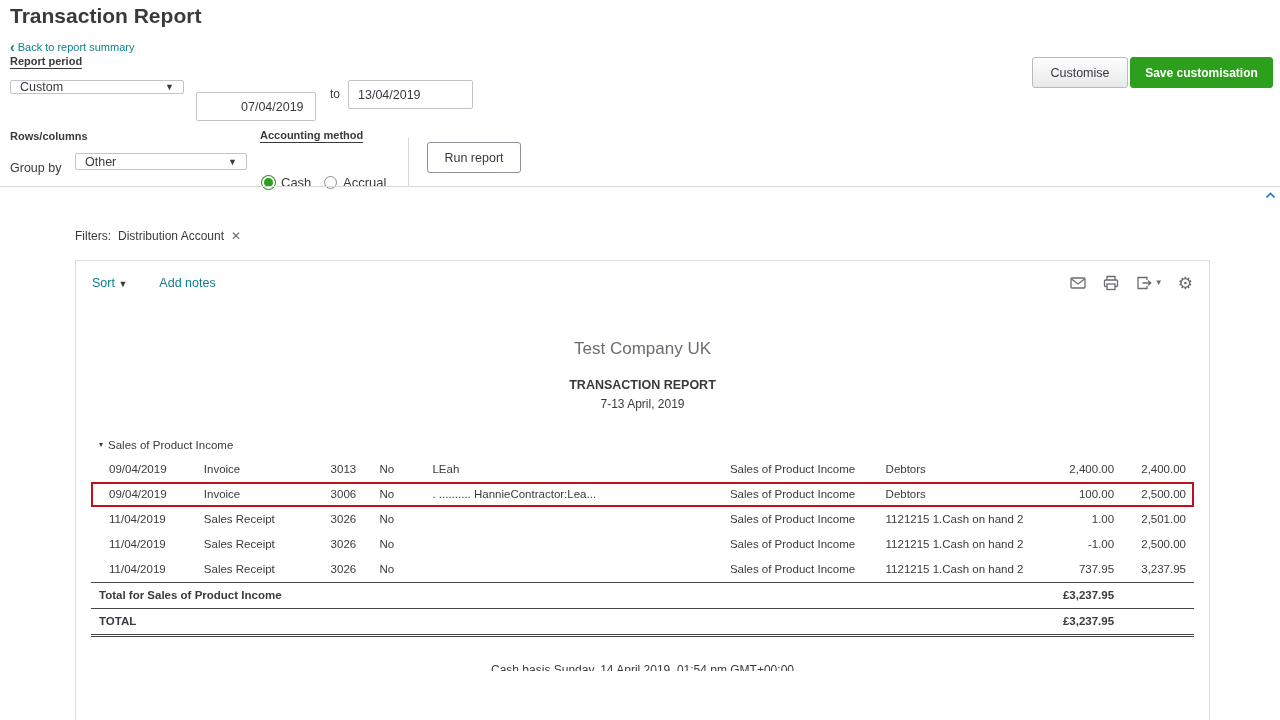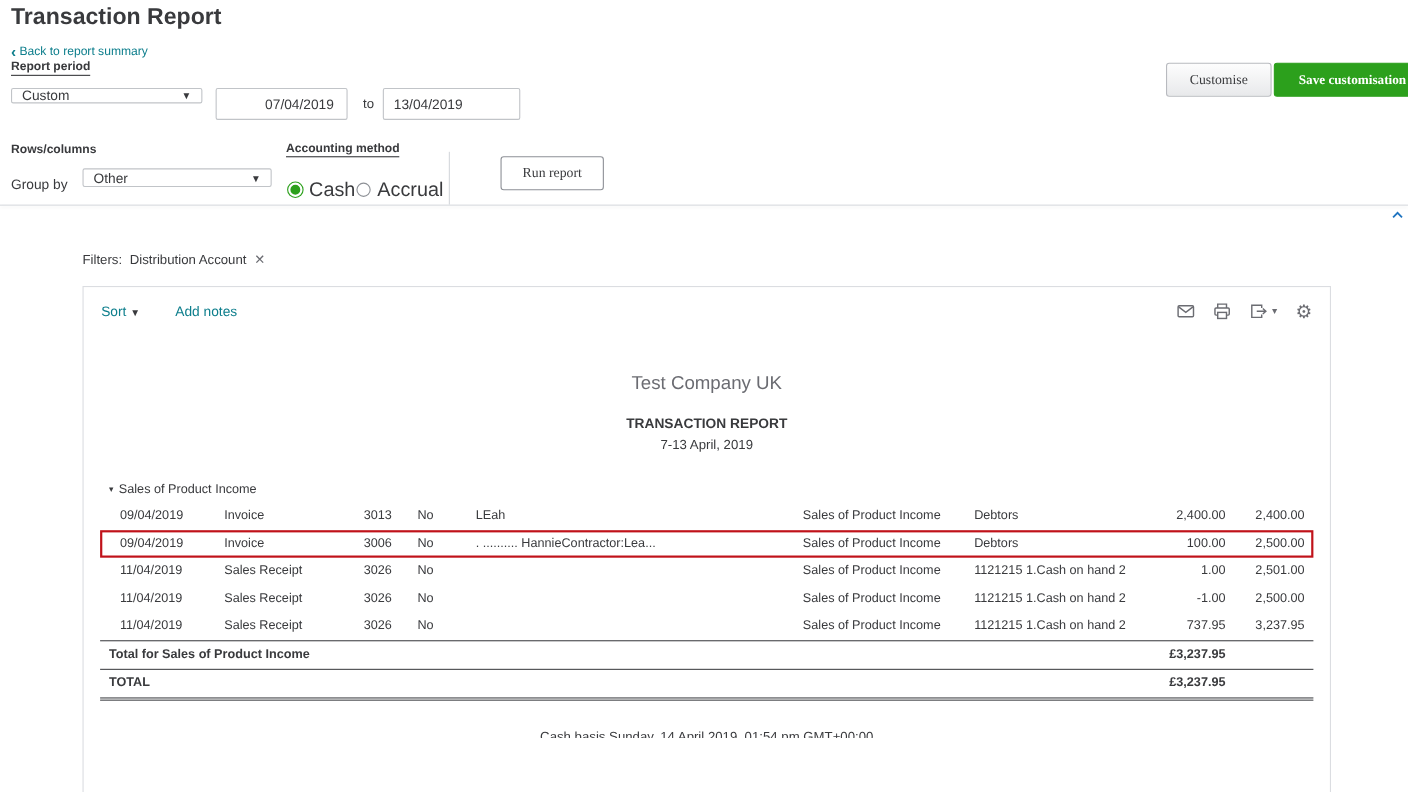--- a/index.html
+++ b/index.html
@@ -14,34 +14,34 @@
   .back-link { position:absolute; left:10px; top:41px; font-size:11px; color:#0d7e8c; cursor:pointer; display:flex; align-items:center; gap:3px; }
   .back-chevron { font-size:14px; line-height:10px; font-weight:700; }
   .report-period-label { position:absolute; left:10px; top:55px; font-size:11px; font-weight:700; border-bottom:1px solid #393a3d; padding-bottom:1px; }
 
   .select { position:absolute; background:#fff; border:1px solid #c1c4c8; border-radius:2px; font-size:12.5px; display:flex; align-items:center; justify-content:space-between; padding:0 9px; cursor:pointer; }
   #period-select { left:10px; top:80px; width:174px; height:14px; }
   #groupby-select { left:75px; top:153px; width:172px; height:17px; }
   .caret { font-size:9px; color:#393a3d; }
 
   .date-input { position:absolute; height:29px; border:1px solid #c1c4c8; border-radius:2px; font-size:12.5px; padding:0 9px; font-family:inherit; color:#393a3d; width:120px; background:#fff; }
-  #date-from { left:196px; top:80px;padding-left:44px; }
+  #date-from { left:196px; top:92px;padding-left:44px; }
   #date-to { left:348px; top:80px; width:125px; }
   .to-label { position:absolute; left:330px; top:87px; font-size:12px; }
 
-  .btn { position:absolute; border-radius:3px; font-size:12.5px; display:flex; align-items:center; justify-content:center; cursor:pointer; font-family:Liberation Serif, serif;margin-left:28px; }
+  .btn { position:absolute; border-radius:3px; font-size:12.5px; display:flex; align-items:center; justify-content:center; cursor:pointer; font-family:Liberation Sans, sans-serif; }
   #customise-btn { left:1032px; top:57px; width:96px; height:31px; background:linear-gradient(#fdfdfd,#e8e9eb); border:1px solid #b8babf; color:#393a3d; }
   #save-btn { left:1130px; top:57px; width:143px; height:31px; background:#2ca01c; border:1px solid #2ca01c; color:#fff; font-weight:700; font-size:12px; }
   #run-report-btn { left:427px; top:142px; width:94px; height:31px; background:#fff; border:1px solid #8d9096; color:#393a3d; }
 
   .rows-columns-label { position:absolute; left:10px; top:130px; font-size:11px; font-weight:700; }
   .accounting-method-label { position:absolute; left:260px; top:129px; font-size:11px; font-weight:700; border-bottom:1px solid #393a3d; padding-bottom:1px; }
   .group-by-label { position:absolute; left:10px; top:161px; font-size:12.5px; }
 
-  .radio-row { position:absolute; top:162px; display:flex; align-items:center; gap:6px; font-size:18px; cursor:pointer; }
+  .radio-row { position:absolute; top:175px; display:flex; align-items:center; gap:6px; font-size:13px; cursor:pointer; }
   #cash-radio { left:262px; }
   #accrual-radio { left:324px; }
   .radio { width:13px; height:13px; border-radius:50%; flex:0 0 auto; }
   .radio.selected { background:#2ca01c; border:2px solid #fff; box-shadow:0 0 0 1px #2ca01c; }
   .radio.unselected { background:#fff; border:1px solid #8d9096; }
 
   .vert-divider { position:absolute; left:408px; top:138px; height:48px; border-left:1px solid #d4d7dc; }
   .header-divider { position:absolute; left:0; top:186px; width:1280px; border-top:1px solid #d8dade; box-shadow:0 2px 3px rgba(0,0,0,0.06); }
   .scroll-up { position:absolute; right:3px; top:189px; cursor:pointer; line-height:0; }
 

